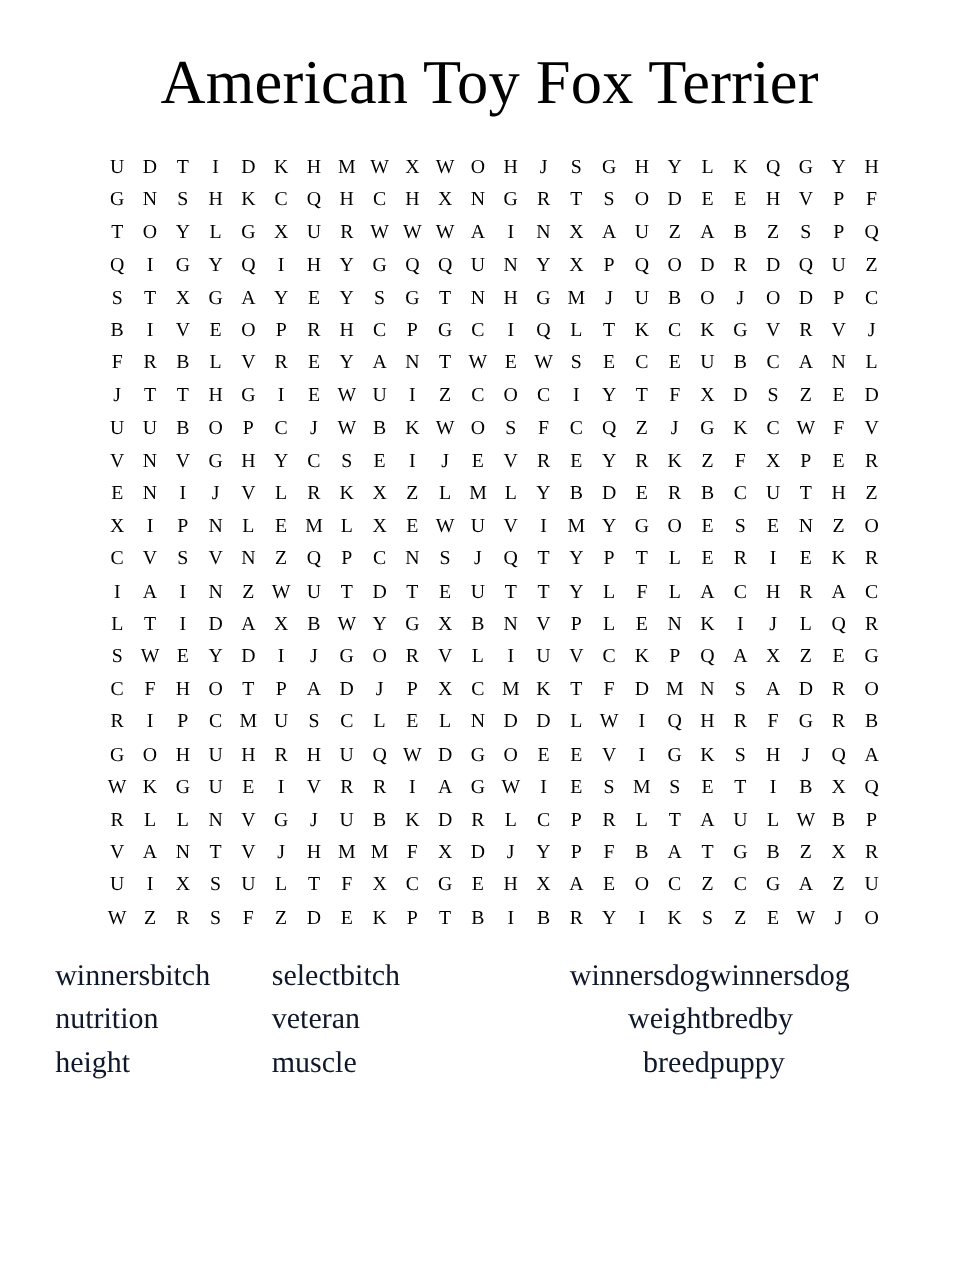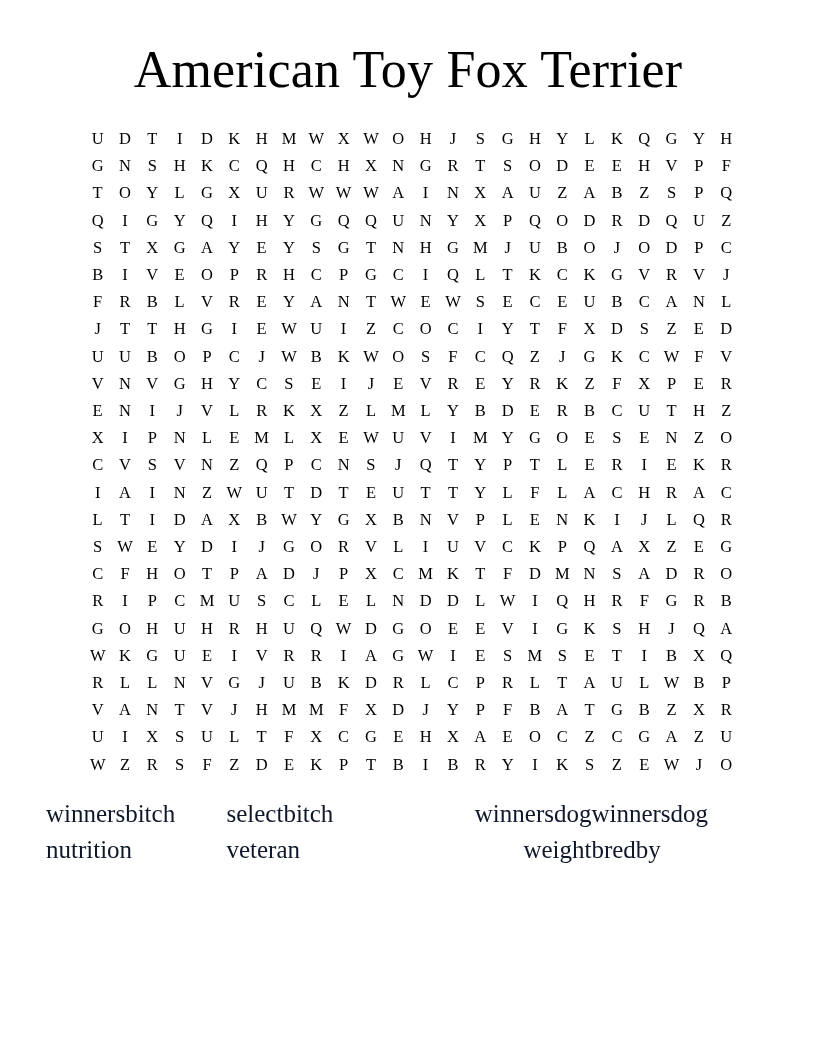--- a/index.html
+++ b/index.html
@@ -730,17 +730,23 @@
             <td class="col2">selectbitch</td>
             <td class="col3">winnersdog</td>
             <td class="col4">winnersdog</td>
           </tr>
           <tr>
             <td class="col1">nutrition</td>
             <td class="col2">veteran</td>
             <td class="col3">weight</td>
             <td class="col4">bredby</td>
           </tr>
+          <tr>
+            <td class="col1">height</td>
+            <td class="col2">muscle</td>
+            <td class="col3">breed</td>
+            <td class="col4">puppy</td>
+          </tr>
         </tbody>
     </table>
   </div>
 
 </div>
 
 </body></html>

